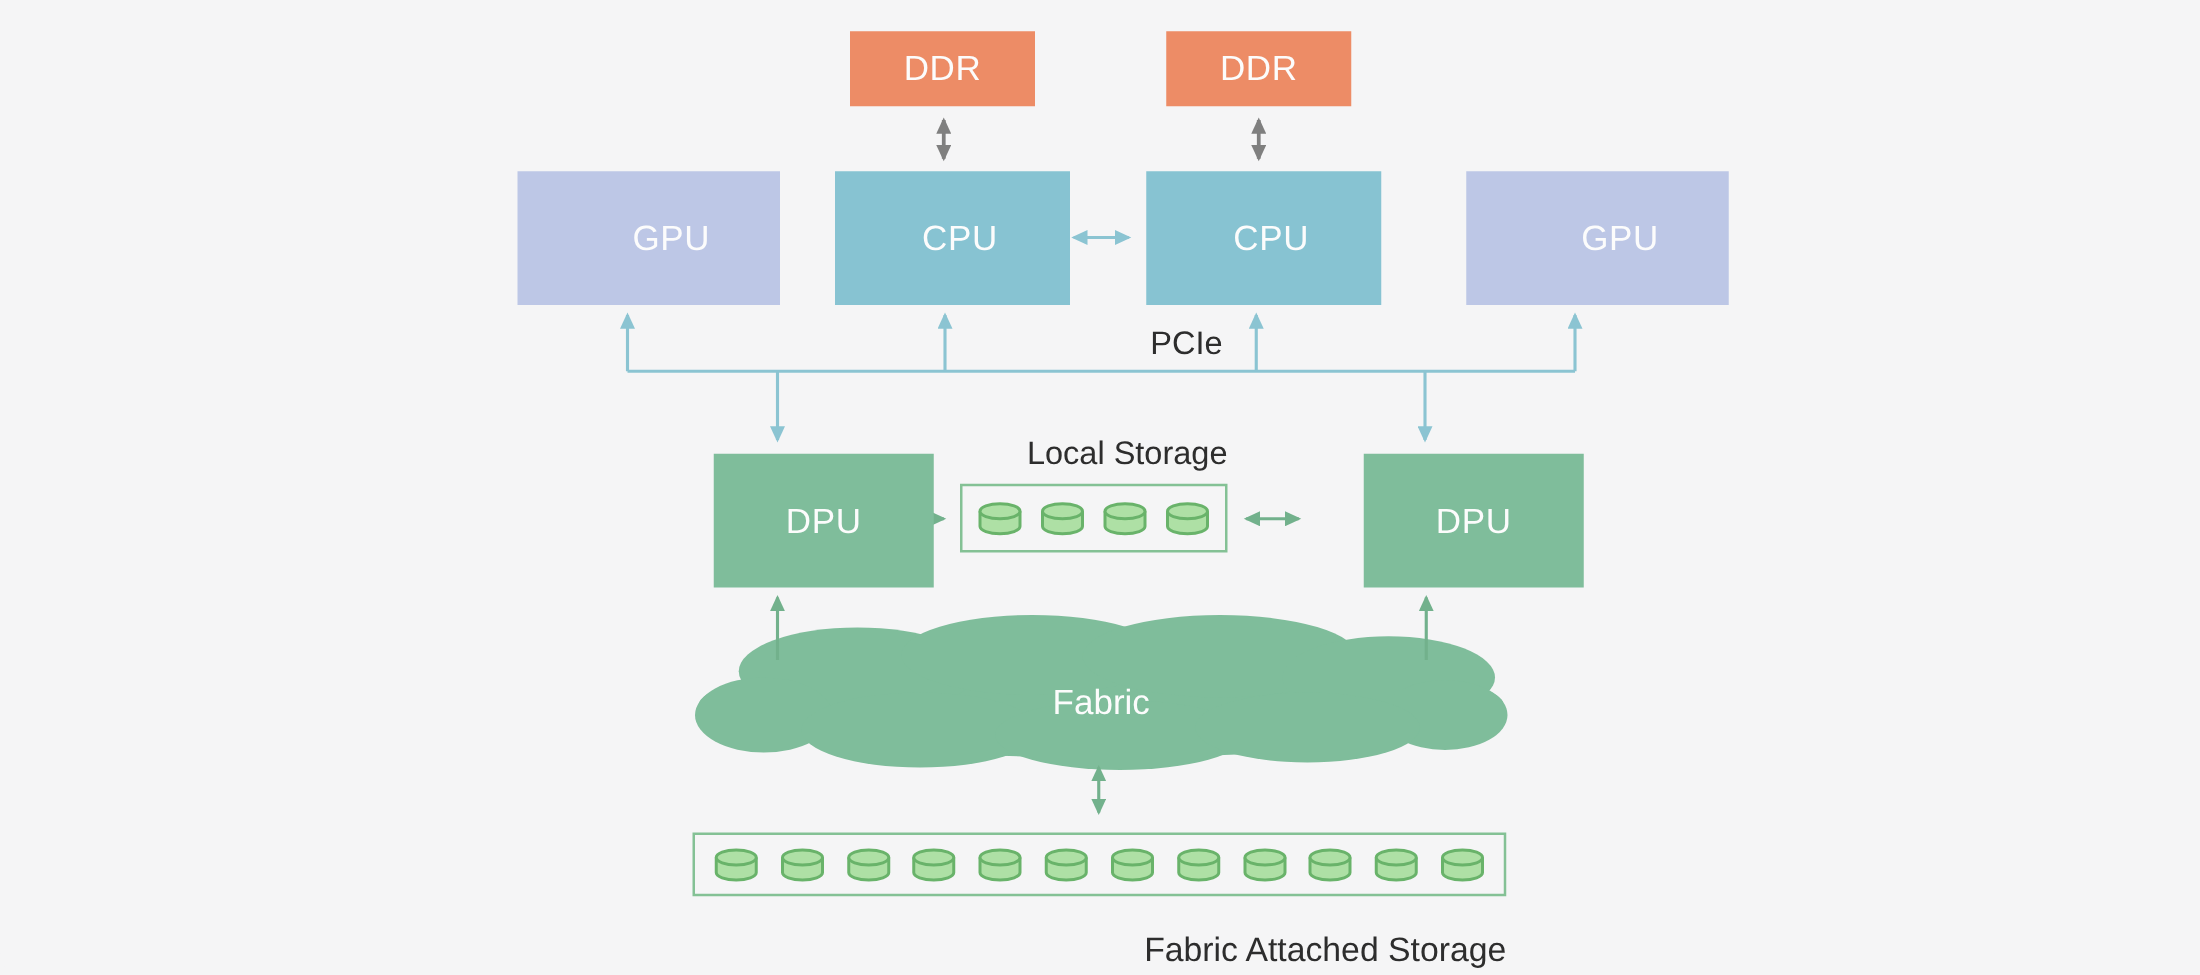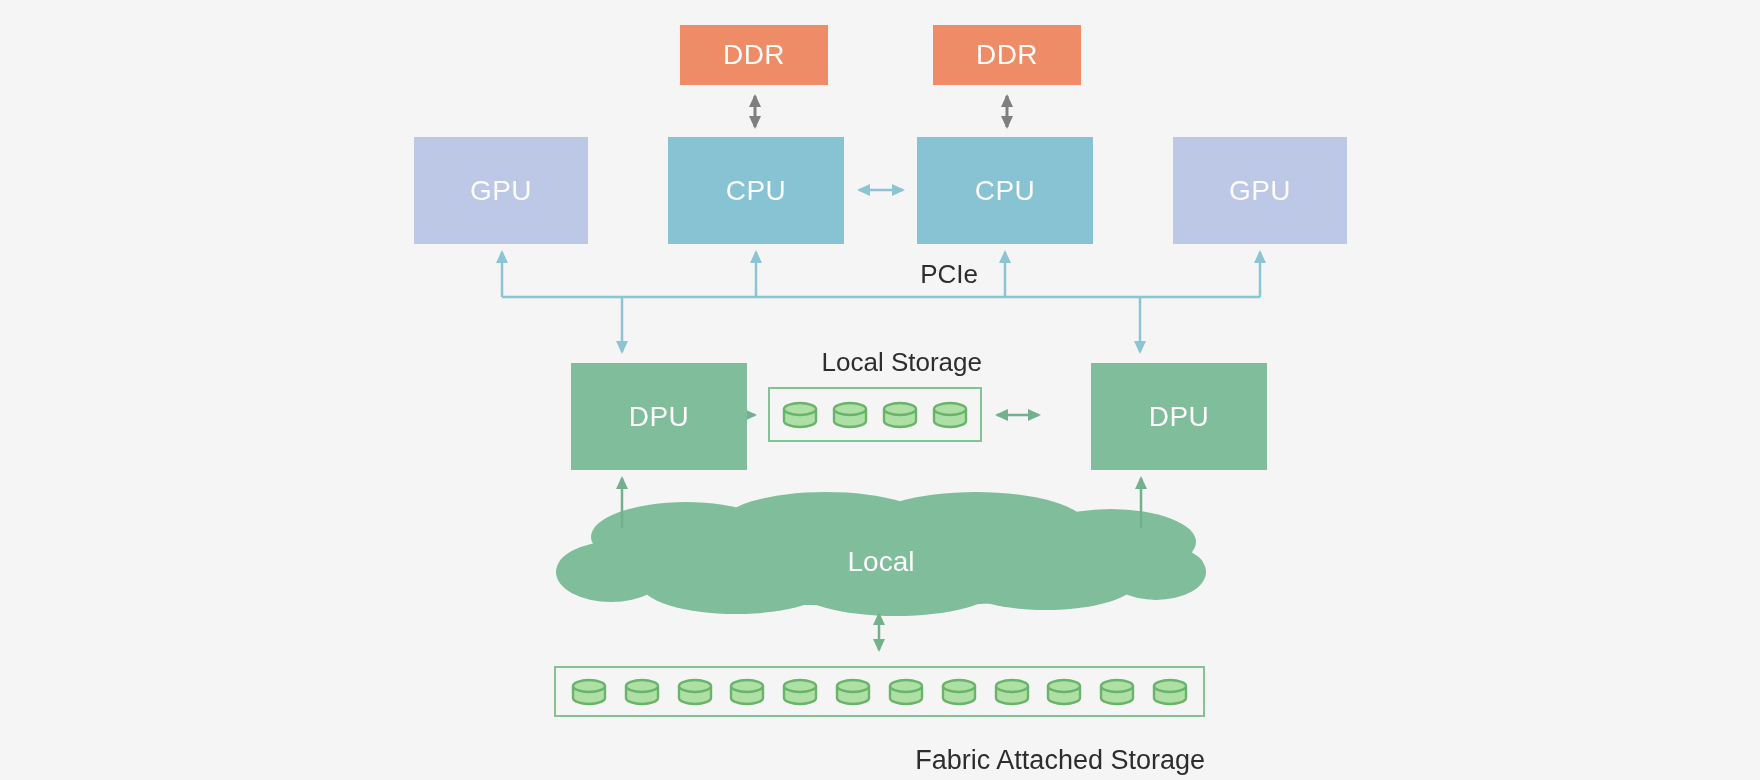--- a/index.html
+++ b/index.html
@@ -3,23 +3,23 @@
 <meta charset="utf-8">
 <style>
   html,body{margin:0;padding:0;background:#f5f5f6;}
   .canvas{position:relative;width:1596px;height:780px;background:var(--background,#f5f5f6);
           font-family:"Liberation Sans",sans-serif;overflow:hidden;border-radius:18px;}
   .wires{position:absolute;left:0;top:0;width:1760px;height:780px;}
   .node{position:absolute;display:flex;align-items:center;justify-content:center;
         color:#fcfcfc;font-size:28px;letter-spacing:0.5px;}
   .ddr{background:var(--ddr,#ED8C66);width:148px;height:60px;top:25px;}
   #ddr1{left:680px;} #ddr2{left:933px;}
-  .gpu{background:var(--gpu,#BDC7E6);width:174px;height:107px;top:137px;}
+  .gpu{background:var(--gpu,#BDC7E6);width:174px;height:107px;top:137px;padding-left:36px;}
   #gpu1{left:414px;} #gpu2{left:1173px;}
-  .cpu{background:var(--cpu,#87C3D2);width:176px;height:107px;top:137px;}
+  .cpu{background:var(--cpu,#87C3D2);width:176px;height:107px;top:137px;padding-left:12px;}
   #cpu1{left:668px;} #cpu2{left:917px;}
   .dpu{background:var(--dpu,#7FBD9B);width:176px;height:107px;top:363px;margin-left:38px;}
   #dpu1{left:533px;} #dpu2{left:1053px;}
   .dark-label{position:absolute;color:var(--label_dark,#2d2d2d);text-align:right;}
   #pcie-label{left:778px;top:259px;width:200px;font-size:26px;}
   #local-storage-label{left:768px;top:347px;width:214px;font-size:26px;}
   #fas-label{left:554px;top:733px;width:651px;font-size:27px;margin-top:12px;}
   #fabric-label{position:absolute;left:556px;top:546px;width:650px;text-align:center;
                 color:#fcfcfc;font-size:28px;}
   .storage-box{position:absolute;border:2px solid var(--storage_border,#84C195);
@@ -103,21 +103,21 @@
 
   <div class="node dpu" id="dpu1">
       <span>DPU</span>
     </div>
   <div class="node dpu" id="dpu2">
       <span>DPU</span>
     </div>
 
   <div class="dark-label" id="pcie-label">PCIe</div>
   <div class="dark-label" id="local-storage-label">Local Storage</div>
-  <div id="fabric-label">Local</div>
+  <div id="fabric-label">Fabric</div>
   <div class="dark-label" id="fas-label">Fabric Attached Storage</div>
 
   <div class="storage-box" id="local-storage-box">
   <svg class="disk" width="40" height="30" viewBox="0 0 40 30">
     <path d="M4,9 L4,21 A16,6 0 0 0 36,21 L36,9" style="fill:var(--disk_fill,#AEE0A5);stroke:var(--disk_stroke,#69B36A);stroke-width:2.4;"></path>
     <ellipse cx="20" cy="9" rx="16" ry="6" style="fill:var(--disk_fill,#AEE0A5);stroke:var(--disk_stroke,#69B36A);stroke-width:2.4;"></ellipse>
   </svg>
 
   <svg class="disk" width="40" height="30" viewBox="0 0 40 30">
     <path d="M4,9 L4,21 A16,6 0 0 0 36,21 L36,9" style="fill:var(--disk_fill,#AEE0A5);stroke:var(--disk_stroke,#69B36A);stroke-width:2.4;"></path>

